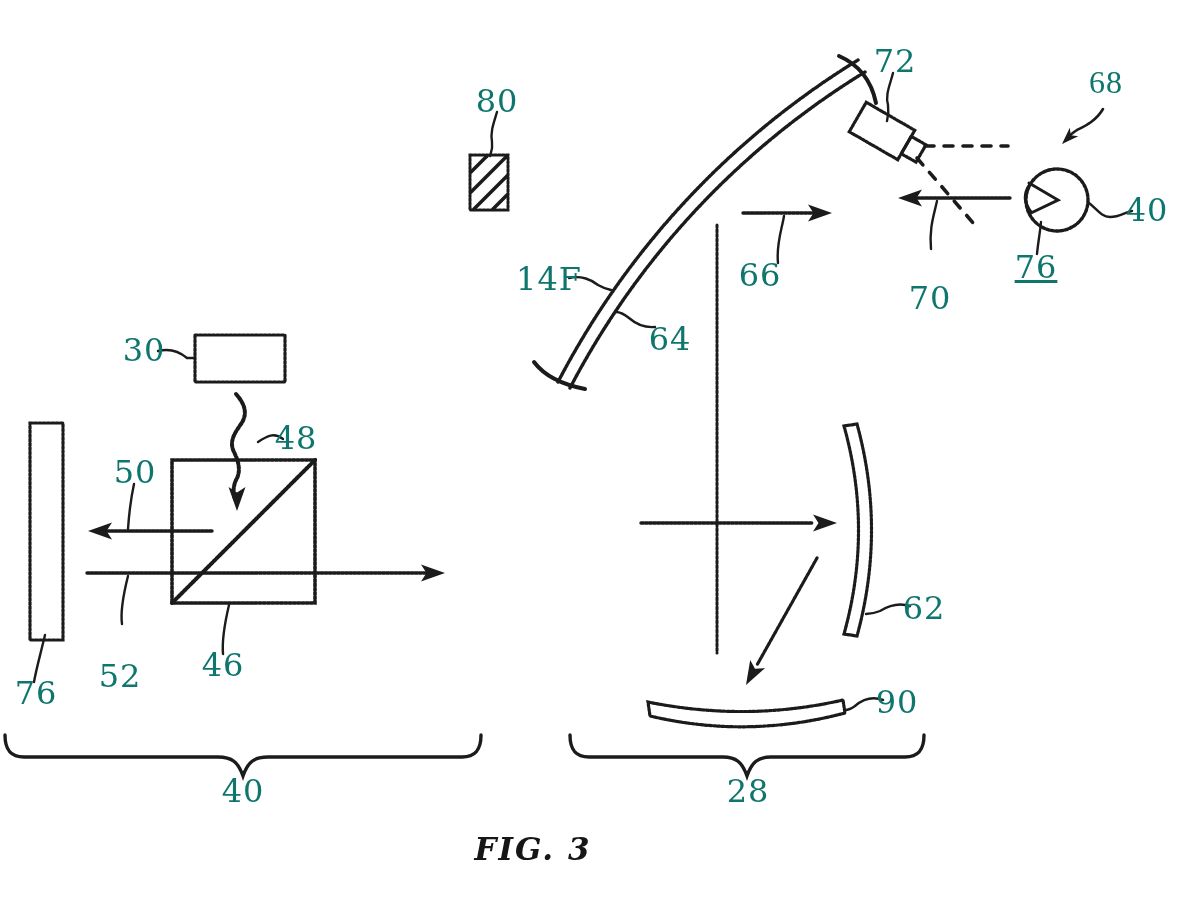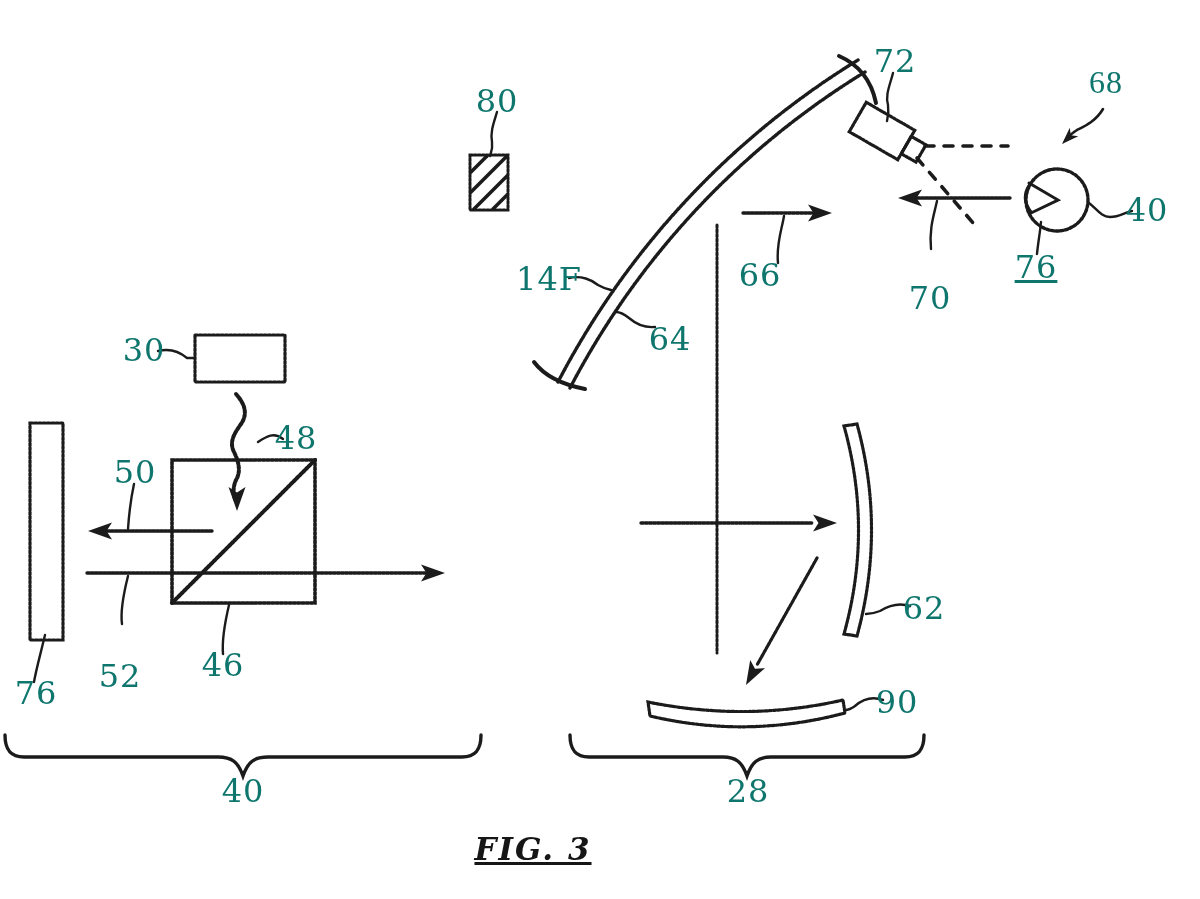--- a/index.html
+++ b/index.html
@@ -11,21 +11,20 @@
   #diagram-svg { position:absolute; left:0; top:0; }
   .ref-label {
     position:absolute; transform:translate(-50%,-50%);
     font-size:32px; color:#0f766e; white-space:nowrap;
     letter-spacing:1px;
   }
   .fig-caption {
     position:absolute; transform:translate(-50%,-50%);
     font-size:31px; font-weight:bold; font-style:italic; color:#161616;
     letter-spacing:2px;
-    text-decoration:underline;
   }
 </style>
 </head>
 <body>
 
 <div id="stage">
 
 <svg id="diagram-svg" width="1200" height="899" viewBox="0 0 1200 899">
   <g stroke="#1b1b1b" fill="none" stroke-linecap="round">
 

